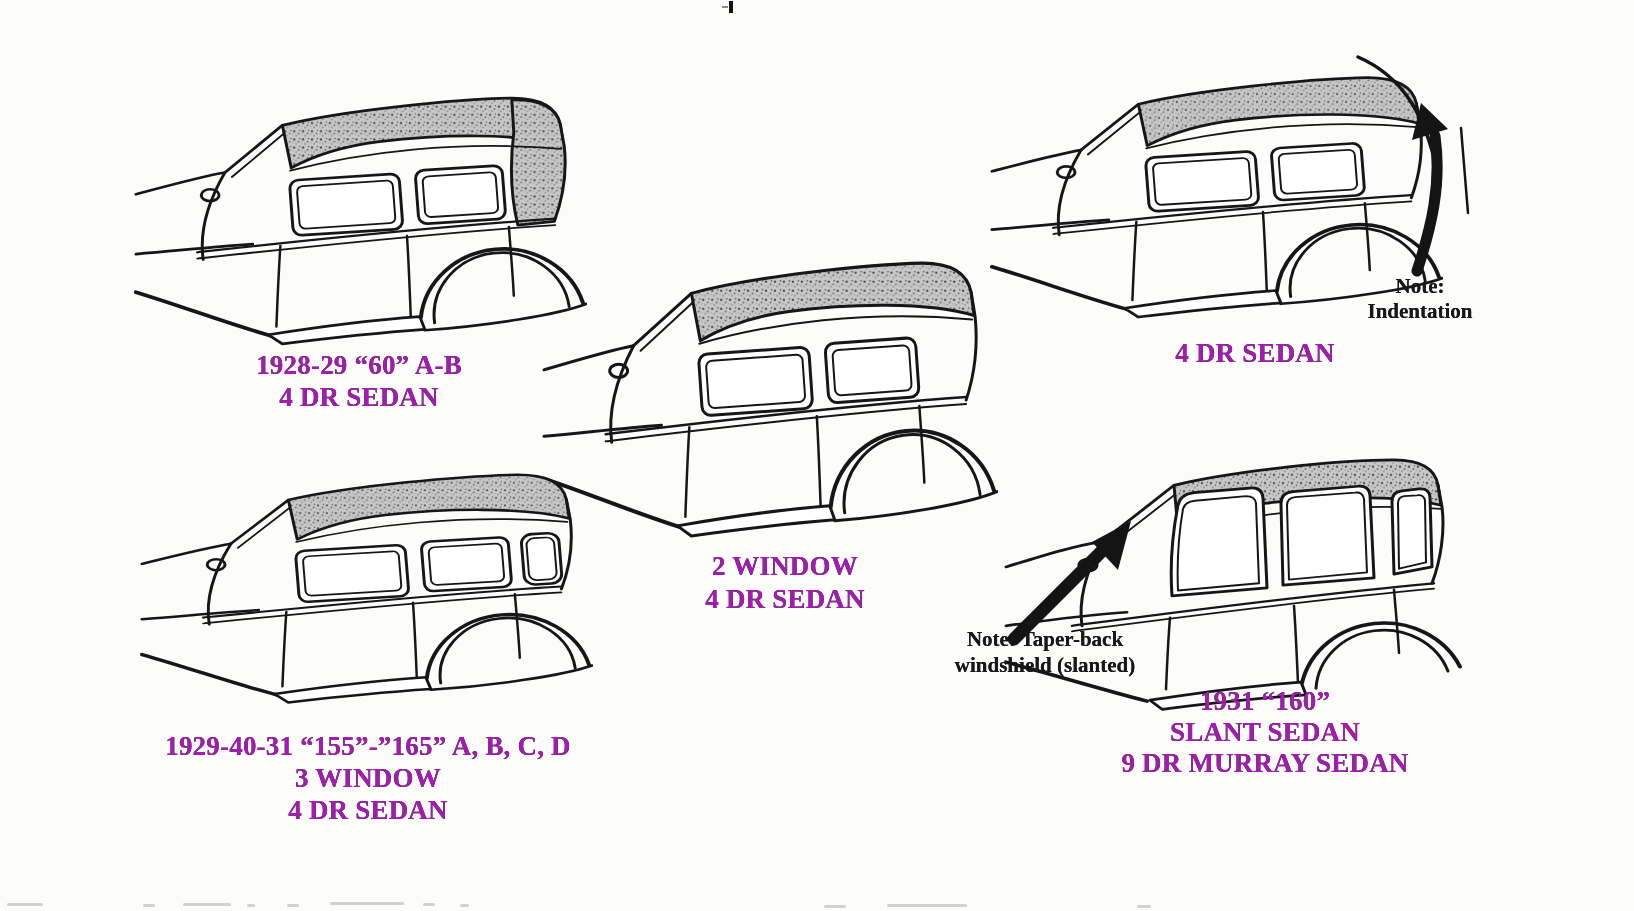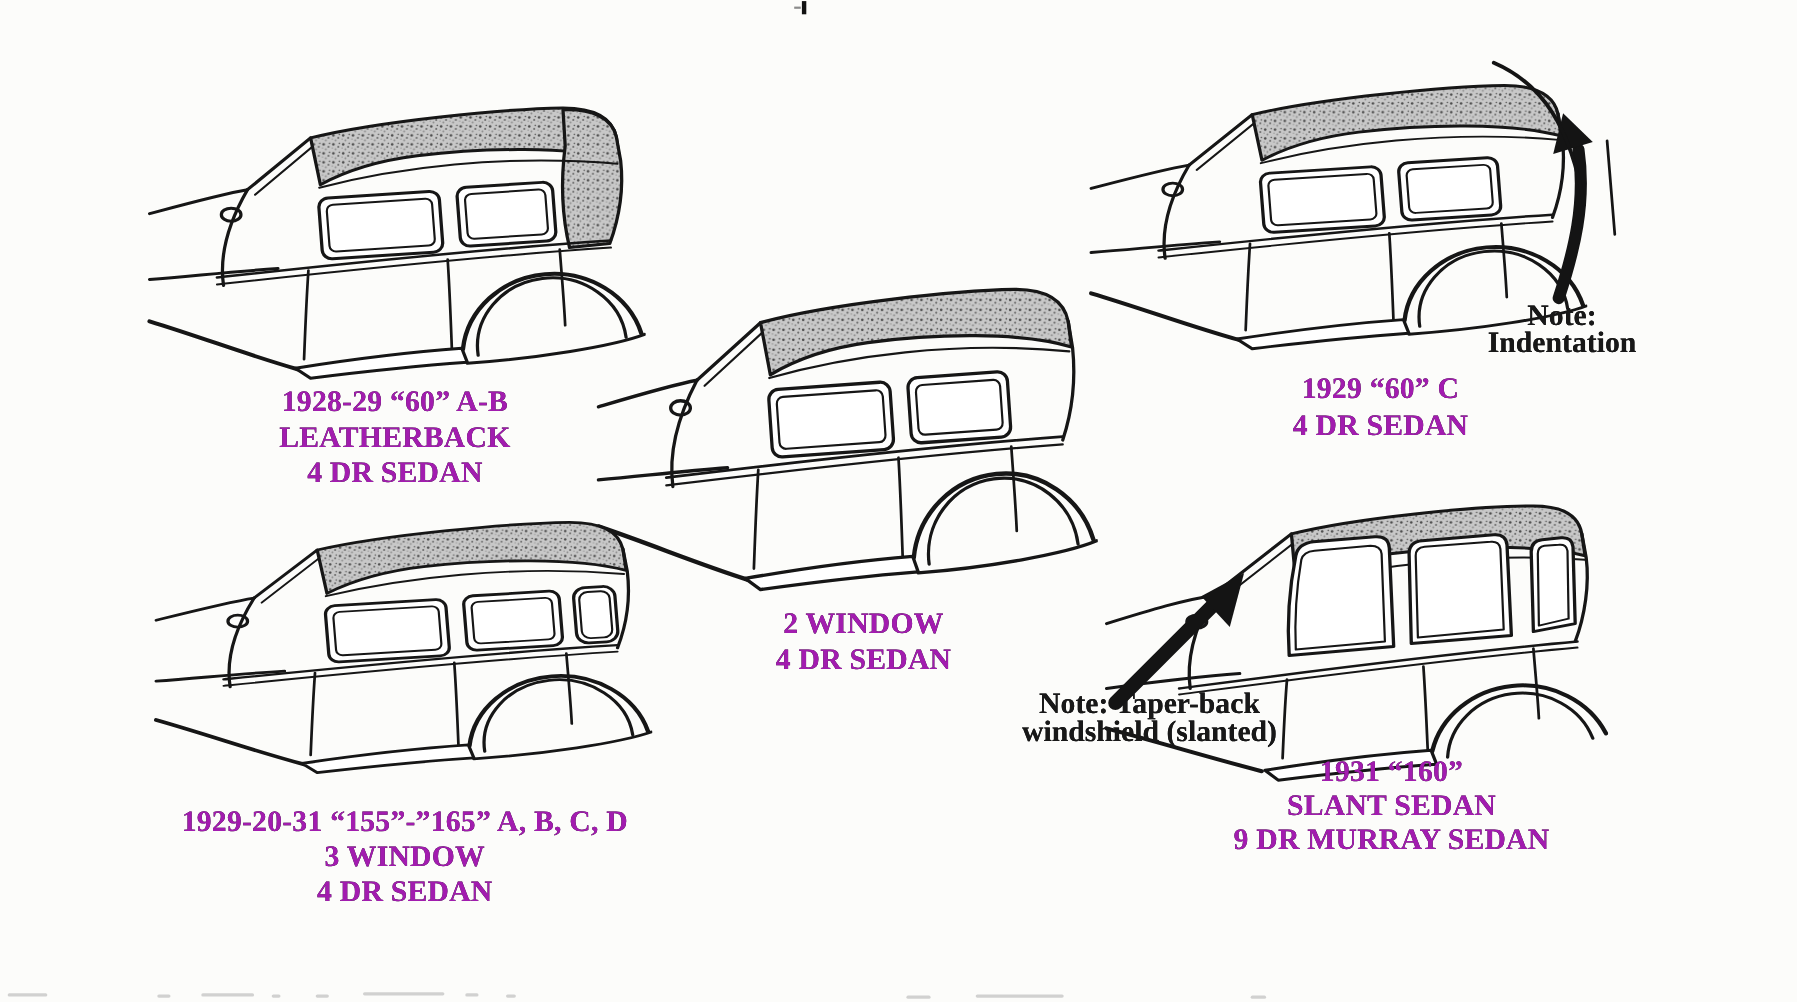--- a/index.html
+++ b/index.html
@@ -13,21 +13,21 @@
   .cap{
     position:absolute;text-align:center;
     font-weight:bold;font-size:27px;line-height:32px;
     color:#a21caf;letter-spacing:.2px;
     text-shadow:0 0 .5px #181818;
     white-space:nowrap;
   }
   .cap span{display:block;}
   .note{
     position:absolute;text-align:center;
-    font-weight:bold;font-size:27px;line-height:26px;
+    font-weight:bold;font-size:21px;line-height:26px;
     color:#181818;text-shadow:0 0 .4px #181818;
     white-space:nowrap;
   }
   .note span{display:block;}
   #overlay{position:absolute;left:0;top:0;pointer-events:none;}
   .regmark{position:absolute;background:#111;}
   .artifact{position:absolute;height:3px;background:#9d9d9d;opacity:.45;border-radius:2px;}
 </style>
 </head>
 <body>
@@ -73,21 +73,20 @@
         <path d="M 278,172 C 280,205 281,238 282,266" stroke-width="2.5"></path>
         <path d="M 381,162 C 383,190 385,215 386,238" stroke-width="2.5"></path>
         <path d="M 292,262 A 84,84 0 0 1 456,246" stroke-width="4"></path>
         <path d="M 306,268 A 68,68 0 0 1 442,250"></path>
         <path d="M 138,281 C 190,272 240,265 291,261 L 296,275 C 245,279 196,285 152,291 Z" fill="#ffffff"></path>
         <path d="M 296,276 C 360,271 430,259 459,247"></path>
       </g>
     </svg>
     <div class="cap" style="left:159px;top:349px;width:400px;">
       <span>1928-29 “60” A-B</span>
-      <span>LEATHERBACK</span>
       <span>4 DR SEDAN</span>
     </div>
   </div>
 
   <div class="figure">
     <svg class="car" style="left:540px;top:243px;" width="458" height="302" viewBox="0 0 460 300" preserveAspectRatio="none">
       <g stroke="#161616" stroke-width="3" fill="none" stroke-linecap="round" stroke-linejoin="round">
         <path d="M 4,126 C 45,114 72,106 94,102"></path>
         <path d="M 94,102 C 76,136 68,168 72,198"></path>
         <path d="M 4,192 C 48,188 82,184 122,181"></path>
@@ -141,21 +140,20 @@
         <path d="M 150,183 C 148,215 147,245 146,272" stroke-width="2.5"></path>
         <path d="M 278,172 C 280,205 281,238 282,266" stroke-width="2.5"></path>
         <path d="M 381,162 C 383,190 385,215 386,238" stroke-width="2.5"></path>
         <path d="M 292,262 A 84,84 0 0 1 456,246" stroke-width="4"></path>
         <path d="M 306,268 A 68,68 0 0 1 442,250"></path>
         <path d="M 138,281 C 190,272 240,265 291,261 L 296,275 C 245,279 196,285 152,291 Z" fill="#ffffff"></path>
         <path d="M 296,276 C 360,271 430,259 459,247"></path>
       </g>
     </svg>
     <div class="cap" style="left:1055px;top:337px;width:400px;line-height:33px;">
-      <span>1929 “60” C</span>
       <span>4 DR SEDAN</span>
     </div>
     <div class="note" style="left:1320px;top:274px;width:200px;line-height:25px;">
       <span>Note:</span>
       <span>Indentation</span>
     </div>
   </div>
 
   <div class="figure">
     <svg class="car" style="left:138px;top:458px;" width="455" height="252" viewBox="0 0 460 300" preserveAspectRatio="none">
@@ -181,21 +179,21 @@
         <path d="M 150,183 C 148,215 147,245 146,272" stroke-width="2.5"></path>
         <path d="M 278,172 C 280,205 281,238 282,266" stroke-width="2.5"></path>
         <path d="M 381,162 C 383,190 385,215 386,238" stroke-width="2.5"></path>
         <path d="M 292,262 A 84,84 0 0 1 456,246" stroke-width="4"></path>
         <path d="M 306,268 A 68,68 0 0 1 442,250"></path>
         <path d="M 138,281 C 190,272 240,265 291,261 L 296,275 C 245,279 196,285 152,291 Z" fill="#ffffff"></path>
         <path d="M 296,276 C 360,271 430,259 459,247"></path>
       </g>
     </svg>
     <div class="cap" style="left:138px;top:730px;width:460px;">
-      <span>1929-20-31 “155”-”165” A, B, C, D</span>
+      <span>1929-40-31 “155”-”165” A, B, C, D</span>
       <span>3 WINDOW</span>
       <span>4 DR SEDAN</span>
     </div>
   </div>
 
   <div class="figure">
     <svg class="car" style="left:1002px;top:440px;" width="460" height="272" viewBox="0 0 460 300" preserveAspectRatio="none">
       <g stroke="#161616" stroke-width="3" fill="none" stroke-linecap="round" stroke-linejoin="round">
         <path d="M 4,140 C 45,126 75,116 100,112"></path>
         <path d="M 100,112 C 84,145 76,175 80,205"></path>

